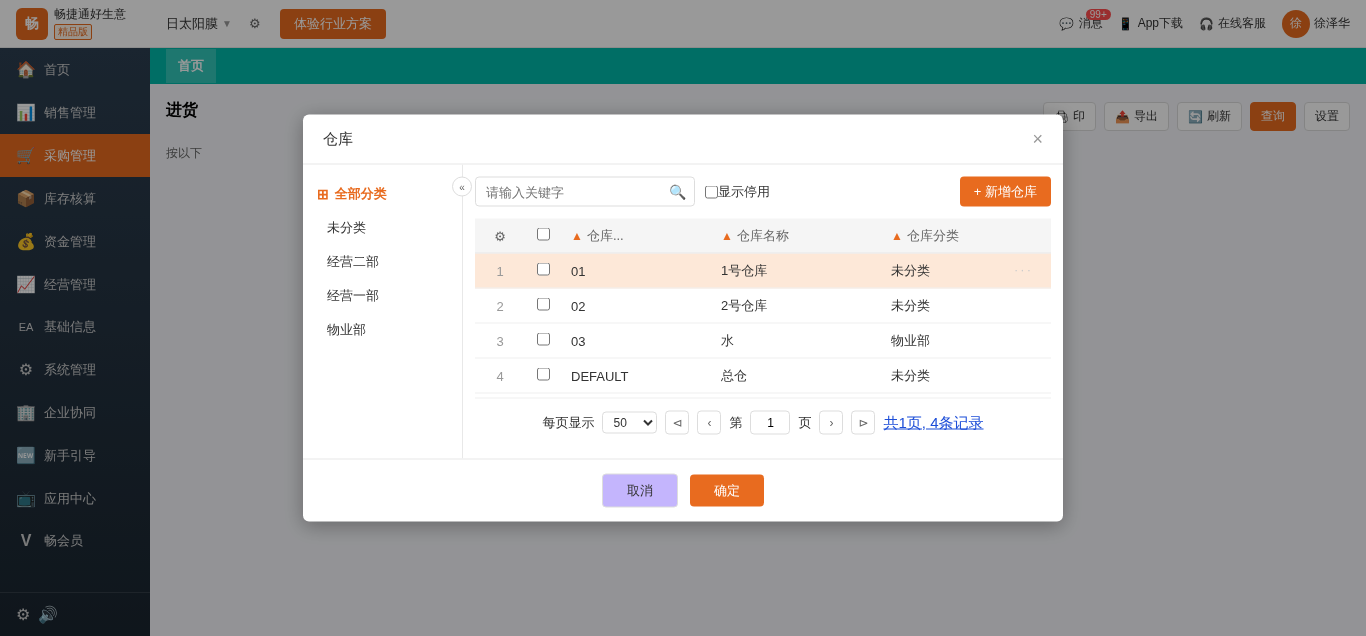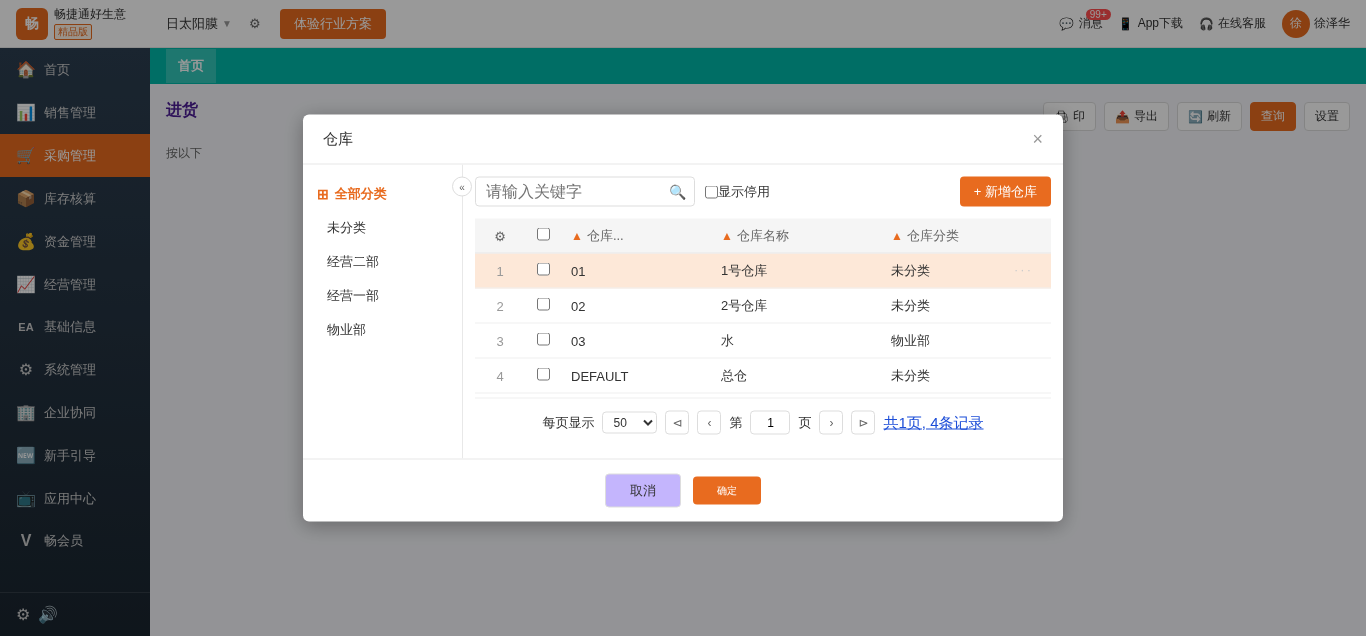--- a/index.html
+++ b/index.html
@@ -84,21 +84,21 @@
       display: flex; align-items: center; padding: 12px 16px; gap: 8px;
       border-top: 1px solid rgba(255,255,255,0.1);
     }
     .sidebar-bottom-icon { color: #ccc; font-size: 16px; cursor: pointer; }
 
     
     .main-content { flex: 1; background: #f5f6fa; overflow: hidden; position: relative; }
 
     
     .page-area { padding: 16px; }
-    .page-title { font-size: 16px; font-weight: bold; color: #4c1d95; margin-bottom: 12px; }
+    .page-title { font-size: 16px; font-weight: bold; color: #000000; margin-bottom: 12px; }
 
     
     .overlay {
       position: fixed; top: 0; left: 0; width: 100%; height: 100%;
       background: rgba(0,0,0,0.4); z-index: 100;
     }
 
     
     .modal {
       position: fixed;
@@ -149,21 +149,21 @@
     
     .content-panel { flex: 1; display: flex; flex-direction: column; padding: 12px; }
     .search-bar {
       display: flex; align-items: center; gap: 10px; margin-bottom: 12px;
     }
     .search-input-wrap {
       position: relative; flex: 0 0 220px;
     }
     .search-input {
       width: 100%; height: 30px; border: 1px solid #ddd; border-radius: 4px;
-      padding: 0 30px 0 10px; font-size: 16px; outline: none; color: #666;
+      padding: 0 30px 0 10px; font-size: 13px; outline: none; color: #666;
     }
     .search-icon {
       position: absolute; right: 8px; top: 50%; transform: translateY(-50%);
       color: #999; font-size: 14px; cursor: pointer;
     }
     .checkbox-show {
       display: flex; align-items: center; color: #333; font-size: 13px; cursor: pointer;
     }
     .checkbox-show input { cursor: pointer; }
     .btn-add {
@@ -216,21 +216,21 @@
     .modal-footer {
       display: flex; align-items: center; justify-content: center;
       gap: 12px; padding: 14px 20px; border-top: 1px solid #e8e8e8;
     }
     .btn-cancel {
       background: #c4b5fd; color: #333; border: 1px solid #ddd; border-radius: 4px;
       padding: 7px 24px; cursor: pointer; font-size: 13px;
     }
     .btn-confirm {
       background: #e86b1f; color: white; border: none; border-radius: 4px;
-      padding: 7px 24px; cursor: pointer; font-size: 10px;
+      padding: 7px 24px; cursor: pointer; font-size: 13px;
     }
 
     
     .page-header-bar {
       display: flex; align-items: center; justify-content: space-between;
       margin-bottom: 12px;
     }
     .page-actions { display: flex; gap: 8px; }
     .action-btn {
       display: flex; align-items: center; gap: 4px;
@@ -312,21 +312,21 @@
     </div>
     <div class="sidebar-item">
       <span class="sidebar-item-icon">💰</span>
       <span>资金管理</span>
     </div>
     <div class="sidebar-item">
       <span class="sidebar-item-icon">📈</span>
       <span>经营管理</span>
     </div>
     <div class="sidebar-item">
-      <span class="sidebar-item-icon" style="font-size:11px;font-weight:bold;">EA</span>
+      <span class="sidebar-item-icon" style="font-size:11px;font-weight:normal;">EA</span>
       <span>基础信息</span>
     </div>
     <div class="sidebar-item">
       <span class="sidebar-item-icon">⚙</span>
       <span>系统管理</span>
     </div>
     <div class="sidebar-item">
       <span class="sidebar-item-icon">🏢</span>
       <span>企业协同</span>
     </div>

